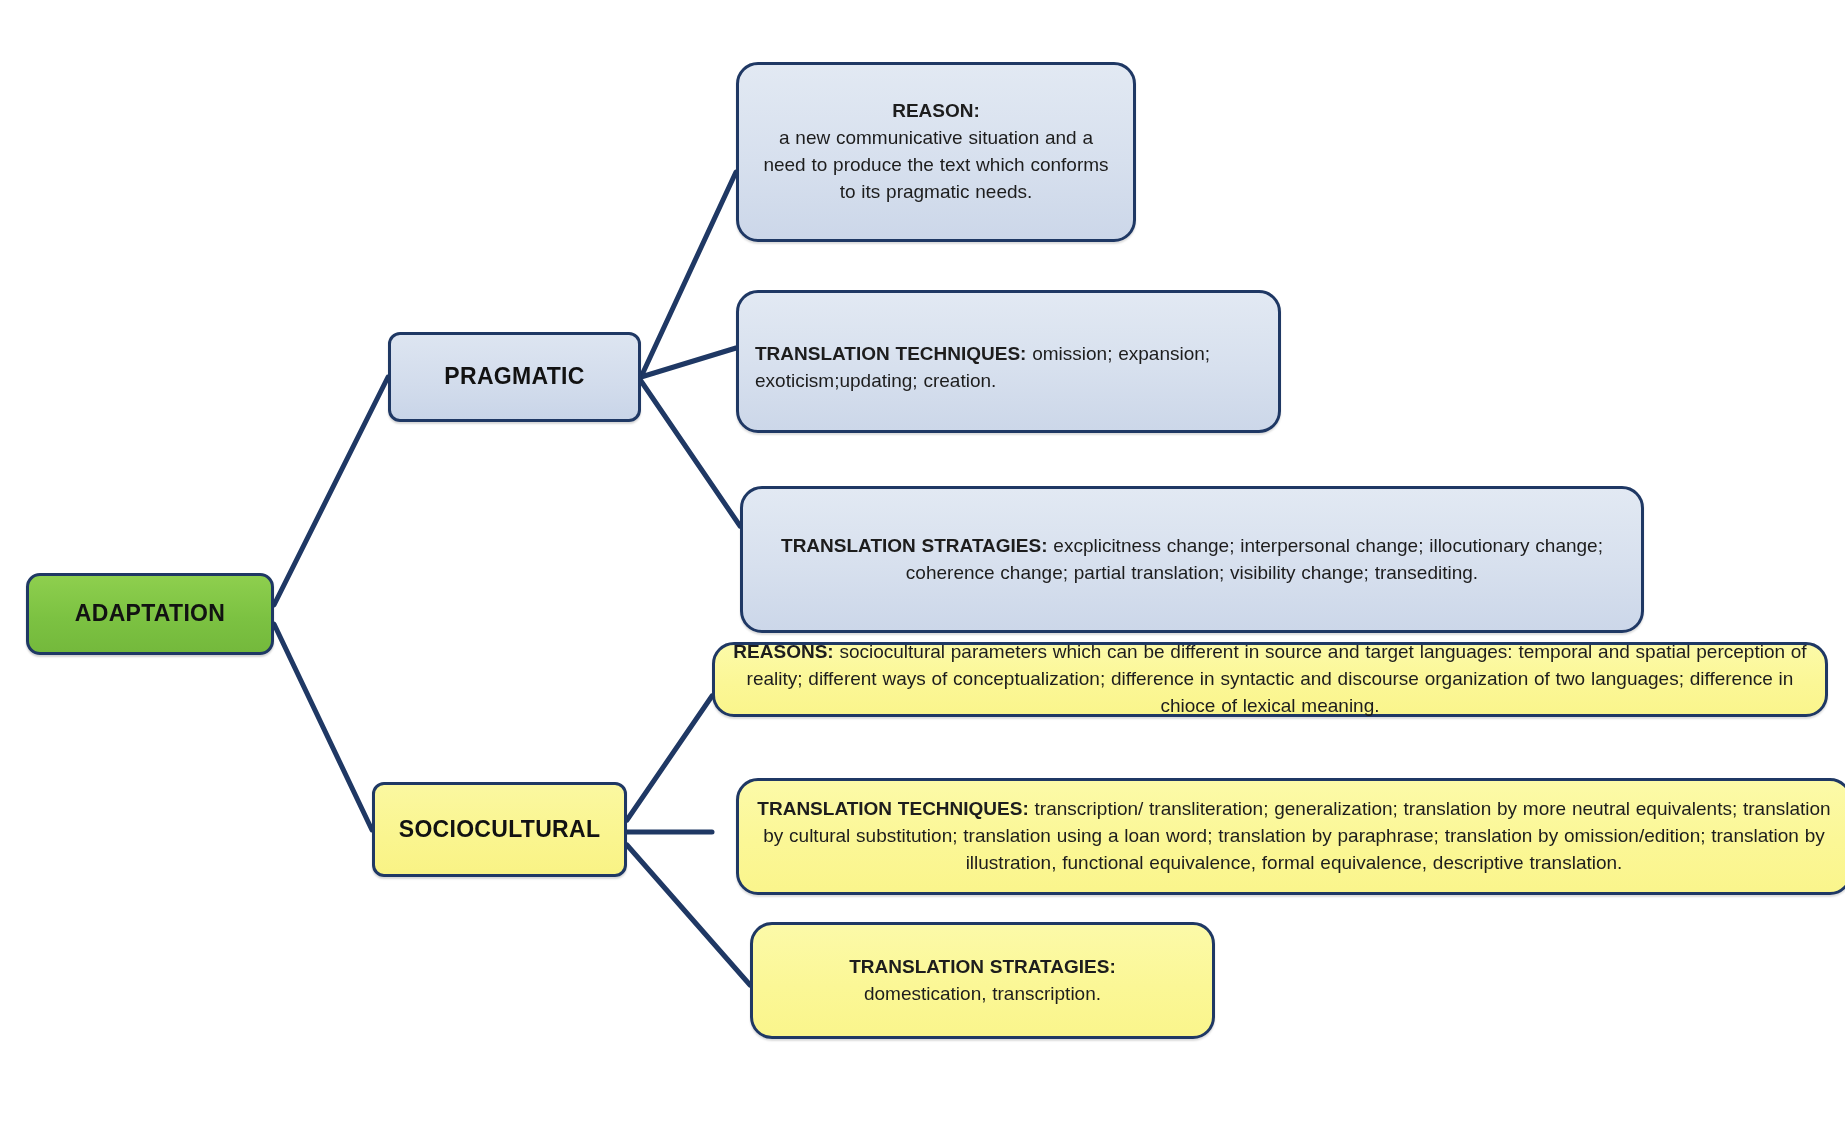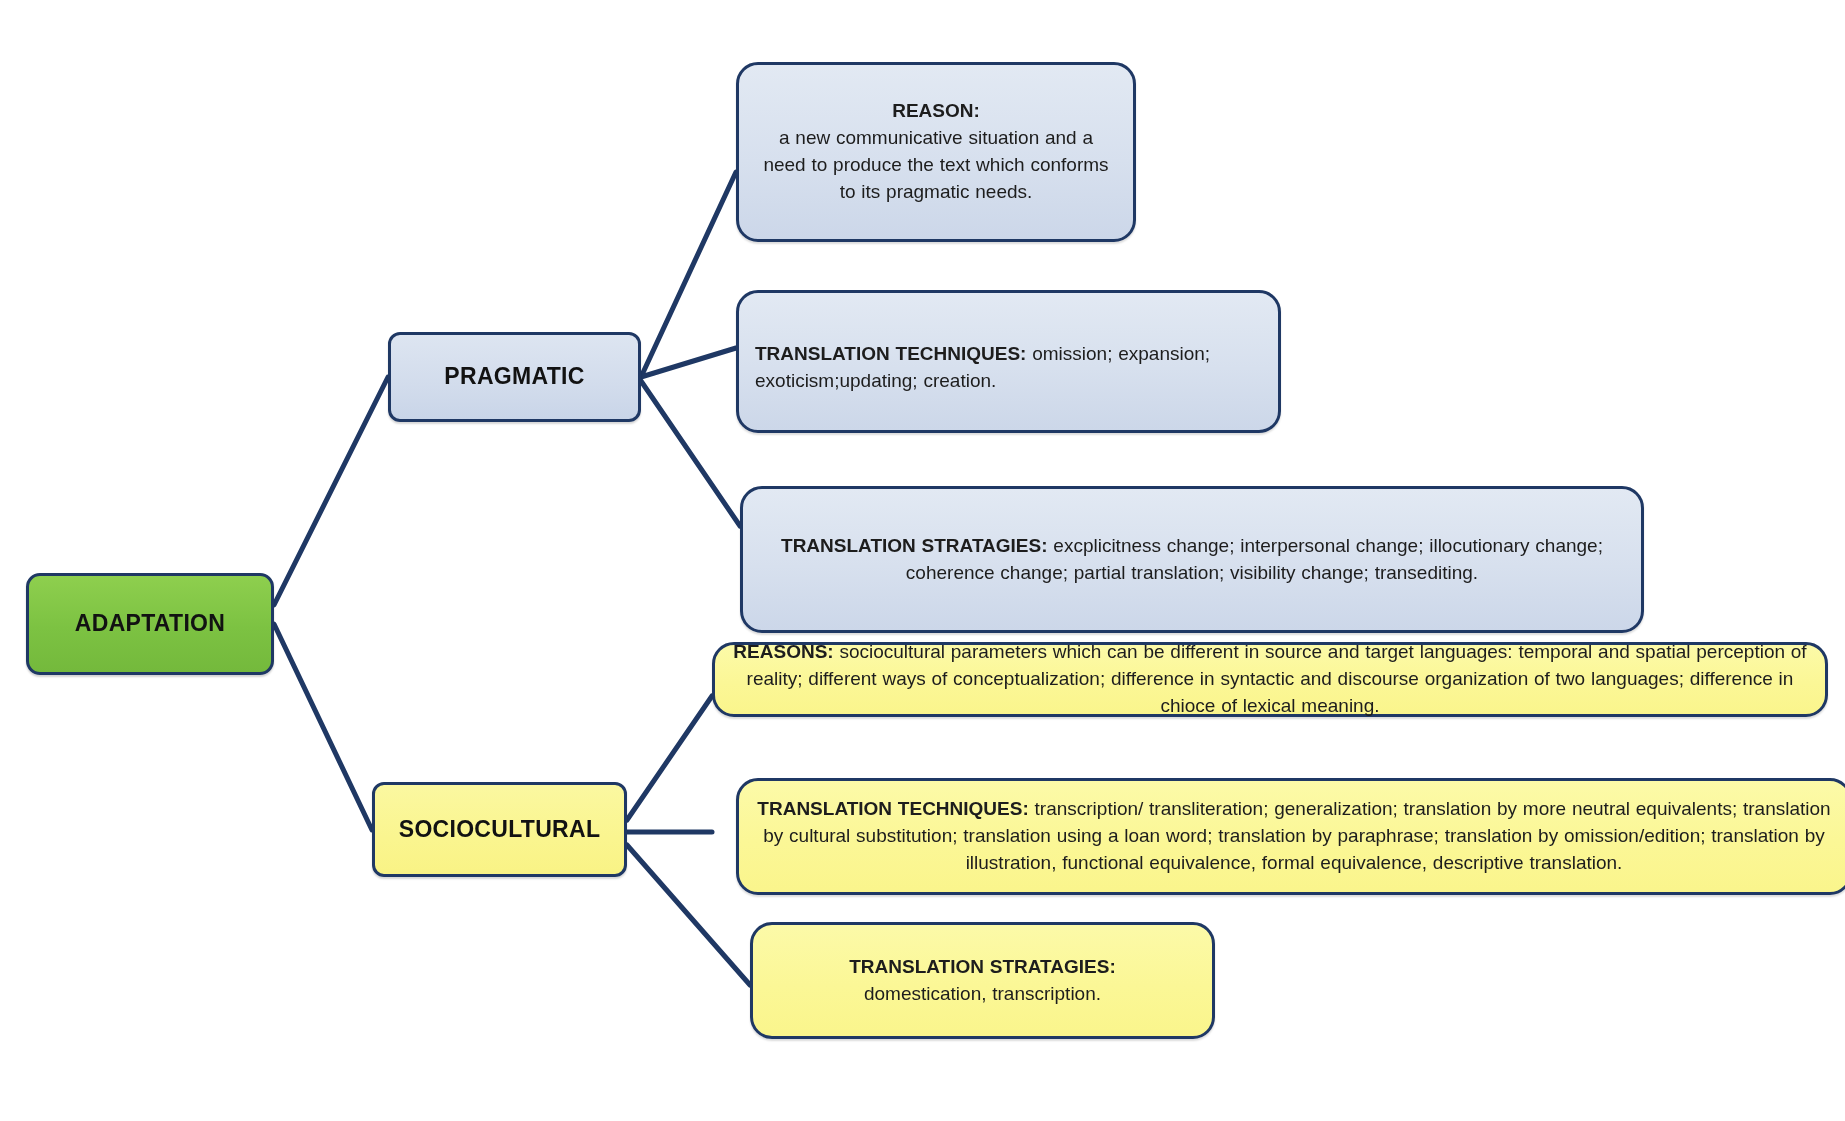--- a/index.html
+++ b/index.html
@@ -107,21 +107,21 @@
 
   .p-prag-tech     { left: 736px; top: 290px; width: 545px;  height: 143px; }
   .p-prag-tech .panel-text { text-align: left; margin-top: 12px; }
 
   .p-prag-strat    { left: 740px; top: 454px; width: 904px;  height: 147px; margin-top: 32px; }
 
   .p-soc-reasons   { left: 712px; top: 642px; width: 1116px; height: 75px; }
   .p-soc-tech      { left: 736px; top: 778px; width: 1116px; height: 117px; }
   .p-soc-strat     { left: 750px; top: 922px; width: 465px;  height: 117px; }
 
-  .n-adaptation    { left: 26px;  top: 573px; width: 248px; height: 102px; }
+  .n-adaptation    { left: 26px;  top: 573px; width: 248px; height: 82px; }
   .n-pragmatic     { left: 388px; top: 332px; width: 253px; height: 90px; }
   .n-sociocultural { left: 372px; top: 782px; width: 255px; height: 95px; }
 </style>
 </head>
 <body>
 
 <div id="canvas">
 
   <svg id="edges" viewBox="0 0 1845 1121" width="1845" height="1121" xmlns="http://www.w3.org/2000/svg">
     <g fill="none" stroke="#1f3864" stroke-width="5" stroke-linecap="round" stroke-linejoin="round">

